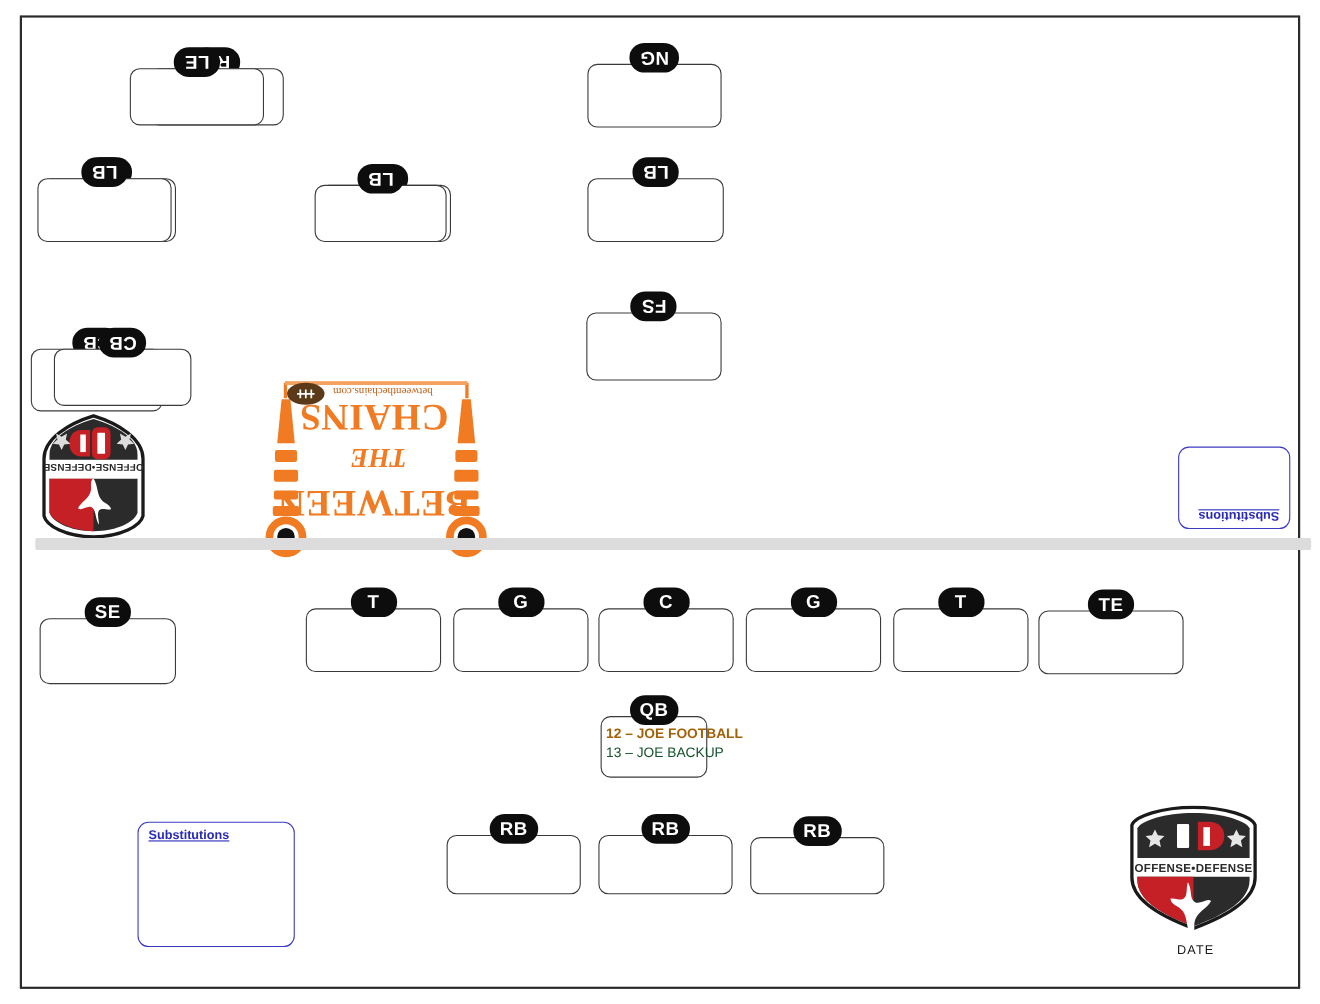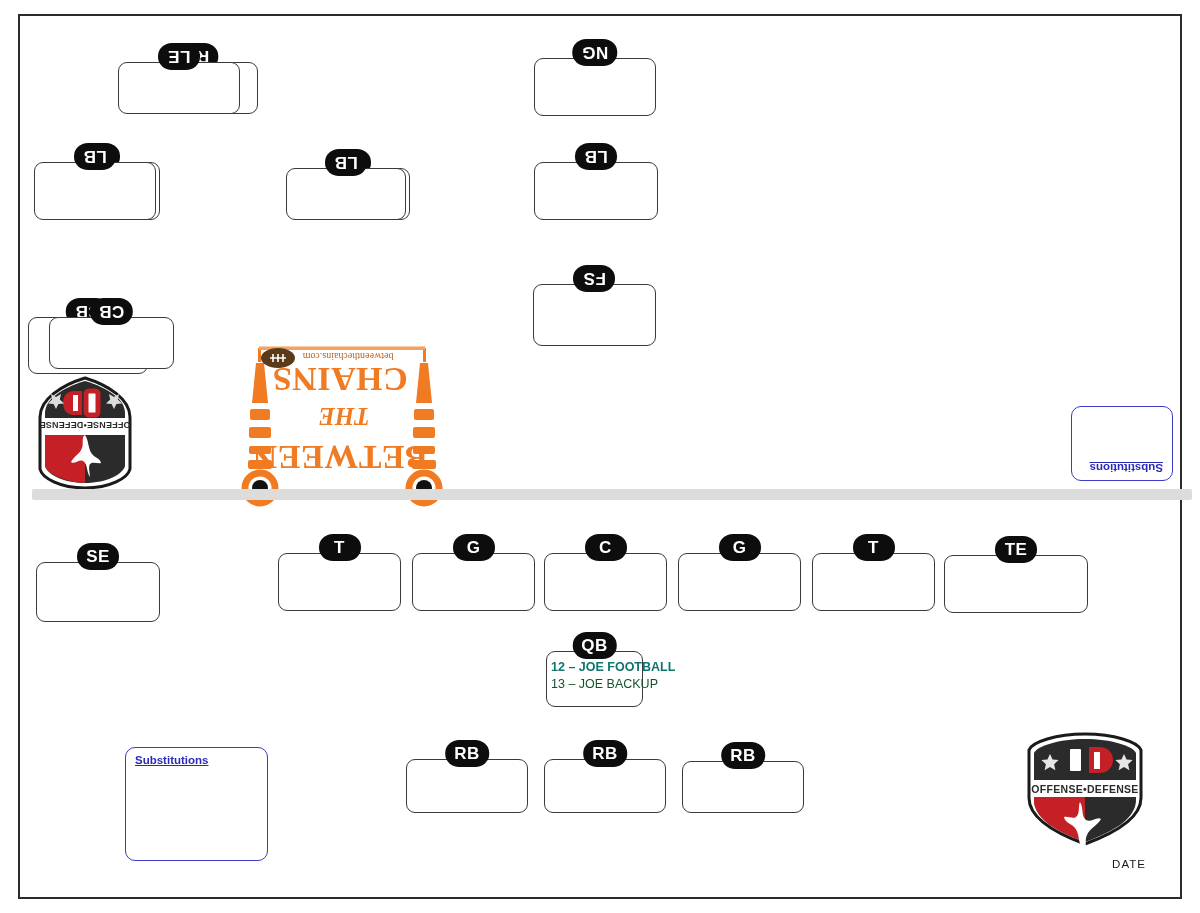--- a/index.html
+++ b/index.html
@@ -83,21 +83,21 @@
     left: 5px; right: 5px; top: 8px;
     text-align: center;
   }
   .slot .lines .ln {
     font-size: 12.5px;
     line-height: 17px;
     color: #14532d;
     white-space: nowrap;
   }
   .slot .lines .ln.primary {
-    color: #0f766e;
+    color: #a16207;
     font-weight: bold;
   }
 
   
   #defense-half {
     position: absolute;
     left: 20px; top: 16px;
     width: 1160px; height: 473px;
     transform: rotate(180deg);
   }
@@ -273,21 +273,21 @@
     </div>
     <div class="slot tag-top" style="left:658px; top:53px; width:123px; height:58px;">
       <div class="box"></div>
       <span class="tag">G</span>
     </div>
     <div class="slot tag-top" style="left:792px; top:53px; width:123px; height:58px;">
       <div class="box"></div>
       <span class="tag">T</span>
     </div>
 
-    <div class="slot tag-top" style="left:924px; top:55px; width:144px; height:58px;">
+    <div class="slot tag-top" style="left:924px; top:55px; width:132px; height:58px;">
       <div class="box"></div>
       <span class="tag">TE</span>
     </div>
 
     <div class="slot tag-top" style="left:526px; top:151px; width:97px; height:56px;">
       <div class="box"></div>
       <span class="tag">QB</span>
       <div class="lines">
         <div class="ln primary">12 – JOE FOOTBALL</div>
         <div class="ln">13 – JOE BACKUP</div>
@@ -321,16 +321,16 @@
         <path d="M30 22 l2.6 5.4 6 .7 -4.5 4.1 1.3 6 -5.4-3.2 -5.4 3.2 1.3-6 -4.5-4.1 6-.7z" fill="#e6e6e6"></path>
         <path d="M104 22 l2.6 5.4 6 .7 -4.5 4.1 1.3 6 -5.4-3.2 -5.4 3.2 1.3-6 -4.5-4.1 6-.7z" fill="#e6e6e6"></path>
         <rect x="14" y="48" width="102" height="3" fill="#ffffff"></rect>
         <text x="65" y="61" text-anchor="middle" font-family="'Liberation Sans',sans-serif" font-size="10.5" font-weight="bold" fill="#2b2b2b" letter-spacing="0.3">OFFENSE•DEFENSE</text>
         <path d="M14 65 L116 65 L116 68 C116 86, 95 99, 65 110 C35 99, 14 86, 14 68 Z" fill="#2b2b2b"></path>
         <path d="M14 65 L65 65 L65 110 C35 99, 14 86, 14 68 Z" fill="#c62027"></path>
         <path d="M60 70 c4 7 1 14 6 18 c5 3 11 -4 15 -1 c-4 7 -11 9 -14 16 c-3 6 1 13 -4 16 c-5 -7 -3 -17 -8 -23 c-4 -5 -10 -5 -11 -11 c5 -1 10 3 13 -1 c3 -4 1 -10 3 -14 z" fill="#ffffff"></path>
       </svg>
     </div>
 
-    <div class="date-label" style="left:1044px; top:358px; width:130px;">DATE</div>
+    <div class="date-label" style="left:1002px; top:358px; width:130px;">DATE</div>
   </div>
 
 </div>
 
 </body></html>

